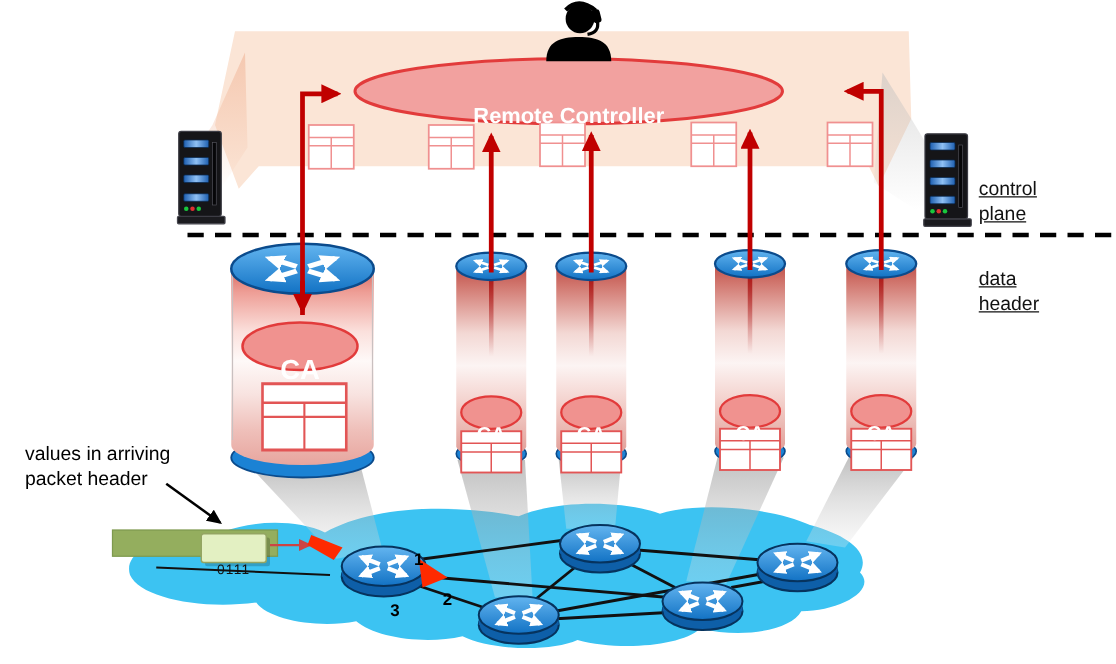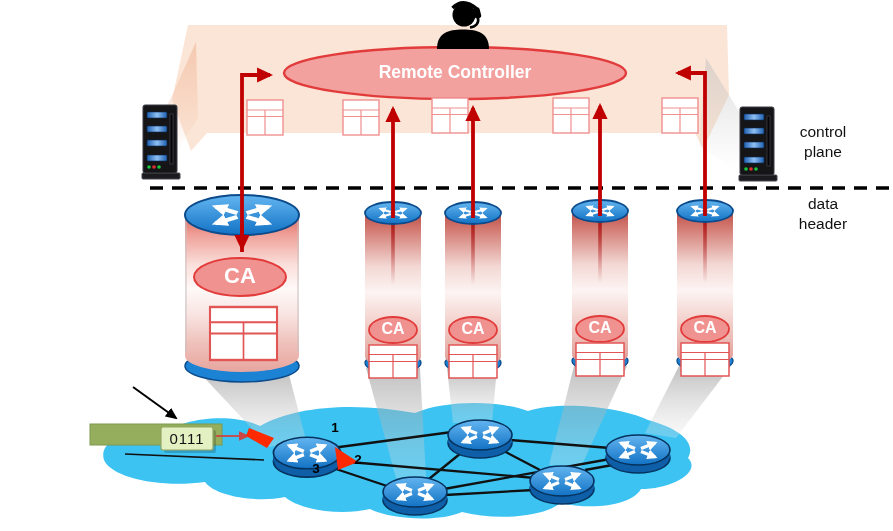--- a/index.html
+++ b/index.html
@@ -1,28 +1,28 @@
 <!DOCTYPE html>
 <html><head>
 <meta charset="utf-8">
 <style>
   html,body{margin:0;padding:0;background:#fff;}
   #stage{position:relative;width:893px;height:531px;background:#fff;overflow:hidden;
          font-family:"Liberation Sans",sans-serif;}
   #stage svg{position:absolute;left:0;top:0;}
-  .abs{position:absolute;}
+  .abs{position:absolute;margin-top:20px;}
   .lbl{color:#000;line-height:1.28;}
   .controller-label{left:300px;top:61px;width:310px;text-align:center;
       font-size:17.5px;font-weight:bold;color:#fff;}
-  .plane-lbl{width:80px;text-align:center;font-size:15.5px;color:#111;}
+  .plane-lbl{width:80px;text-align:left;font-size:15.5px;color:#111;text-decoration:underline;}
   .control-plane{left:783px;top:122px;}
   .data-plane{left:783px;top:194px;}
   .packet-note{left:20px;top:334px;width:150px;font-size:15.5px;color:#000;}
   .bits{left:161px;top:429px;width:52px;height:21px;text-align:center;
-      font-size:15px;color:#111;letter-spacing:1px;}
+      font-size:11px;color:#111;letter-spacing:1px;}
   .ca-big{left:210px;top:263px;width:60px;text-align:center;
       font-size:22px;font-weight:bold;color:#fff;}
   .ca-small{width:50px;text-align:center;font-size:16px;font-weight:bold;color:#fff;}
   .port{width:16px;text-align:center;font-size:13.5px;font-weight:600;color:#000;}
 </style>
 </head>
 <body>
 
 <div id="stage">
 <svg width="893" height="531" viewBox="0 0 893 531">
@@ -244,20 +244,21 @@
   </g>
   <line x1="133" y1="387" x2="176" y2="418" stroke="#000" stroke-width="2" marker-end="url(#bh)"></line>
   <line x1="216" y1="436" x2="248" y2="436" stroke="#CC4444" stroke-width="1.8" marker-end="url(#rhs)"></line>
   <polygon points="249,428 274,438 267,448 246,436" fill="#FF2A00"></polygon>
   <polygon points="335,447 358,462 338,470" fill="#FF2A00"></polygon>
 </svg>
 
 <div class="abs lbl controller-label">Remote Controller</div>
 <div class="abs lbl plane-lbl control-plane">control plane</div>
 <div class="abs lbl plane-lbl data-plane">data header</div>
+<div class="abs lbl packet-note">values in arriving packet header</div>
 <div class="abs lbl bits">0111</div>
 <div class="abs ca-big">CA</div>
 <div class="abs ca-small" style="left:368px;top:320px;">CA</div>
 <div class="abs ca-small" style="left:448px;top:320px;">CA</div>
 <div class="abs ca-small" style="left:575px;top:319px;">CA</div>
 <div class="abs ca-small" style="left:680px;top:319px;">CA</div>
 <div class="abs port" style="left:327px;top:420px;">1</div>
 <div class="abs port" style="left:350px;top:452px;">2</div>
 <div class="abs port" style="left:308px;top:461px;">3</div>
 </div>

